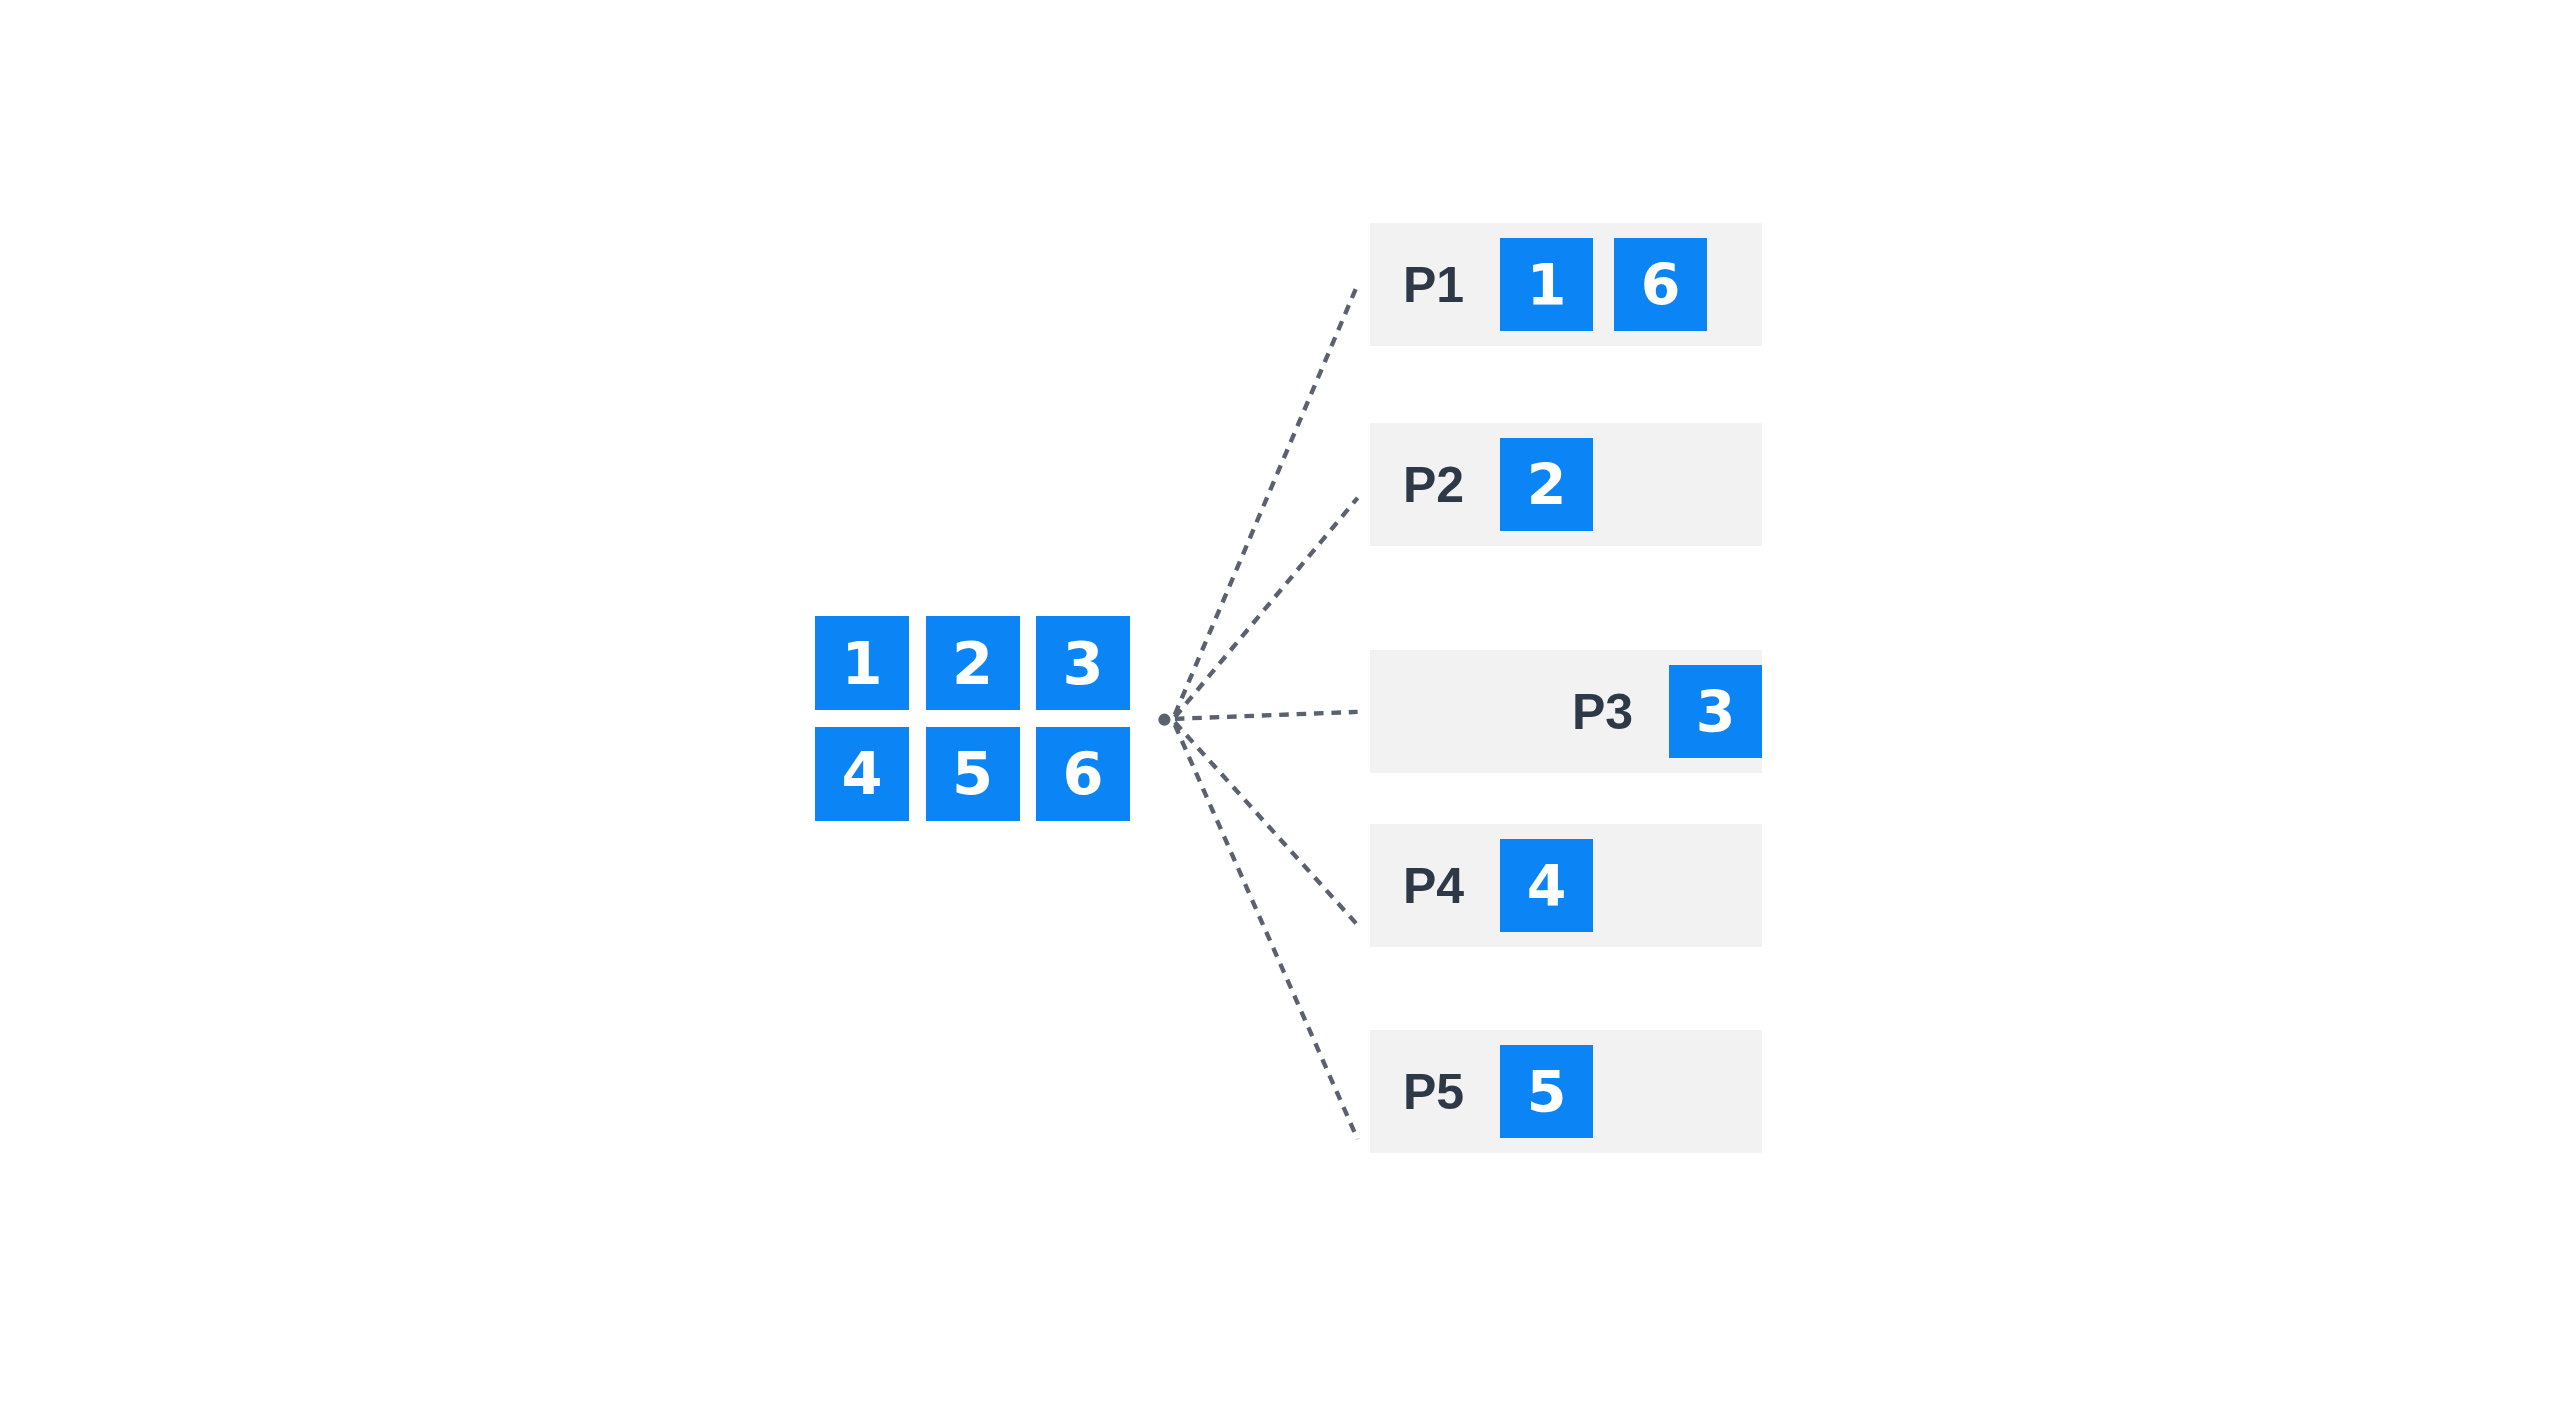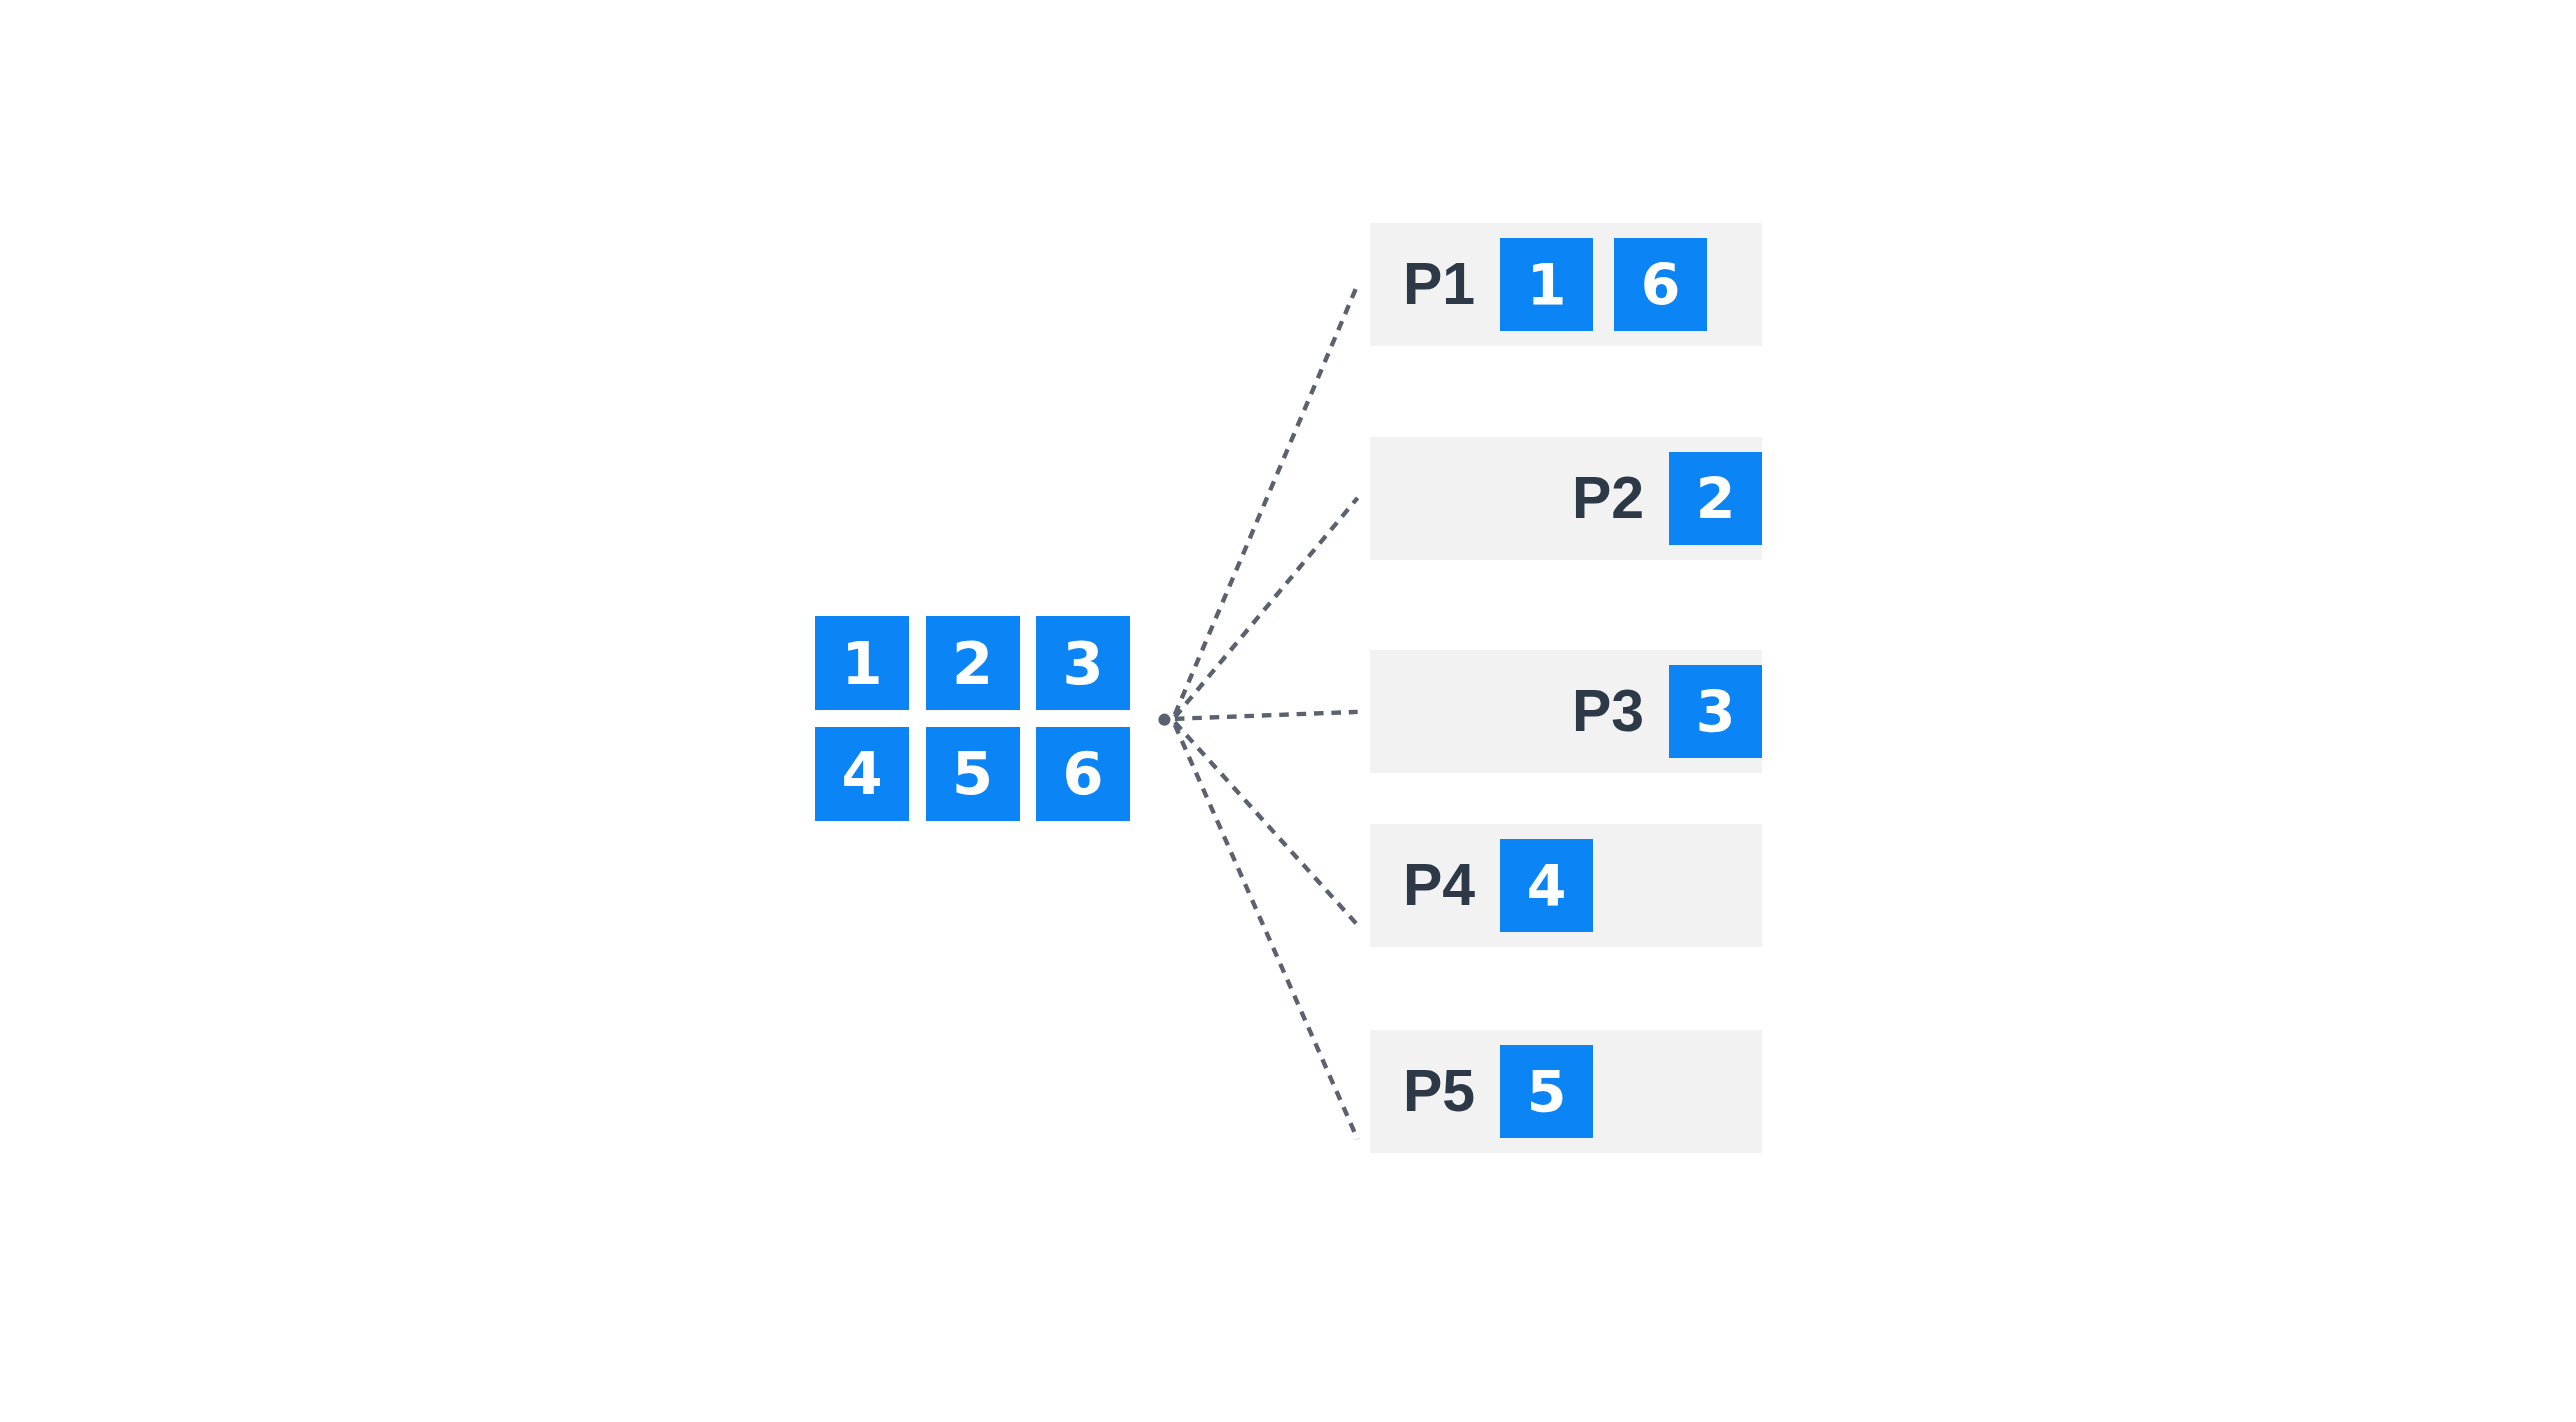--- a/index.html
+++ b/index.html
@@ -63,31 +63,31 @@
     position: absolute;
     left: 1370px;
     width: 392px;
     height: 123px;
     background: var(--row-bg);
     display: flex;
     align-items: center;
     padding-left: 33px;
   }
   .partition-row.r0 { top: 223px; }
-  .partition-row.r1 { top: 437px; justify-content: flex-end; }
+  .partition-row.r1 { top: 423px; }
   .partition-row.r2 { top: 650px; justify-content: flex-end; }
   .partition-row.r3 { top: 824px; }
   .partition-row.r4 { top: 1030px; }
 
   .partition-label {
     width: 97px;
     flex: 0 0 97px;
     font-family: "Liberation Sans", sans-serif;
     font-weight: bold;
-    font-size: 59px;
+    font-size: 50px;
     color: var(--label-text);
     line-height: 1;
   }
   .chips {
     display: flex;
     gap: 21px;
     align-items: center;
   }
   .chip {
     width: 93px;

